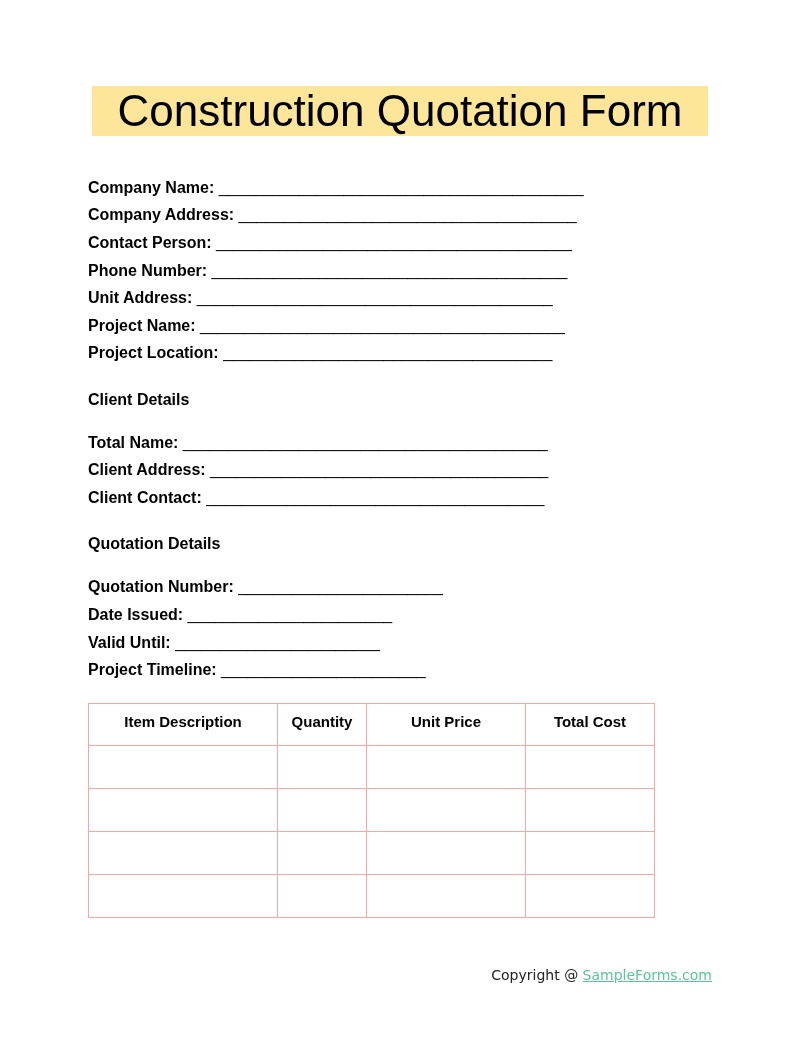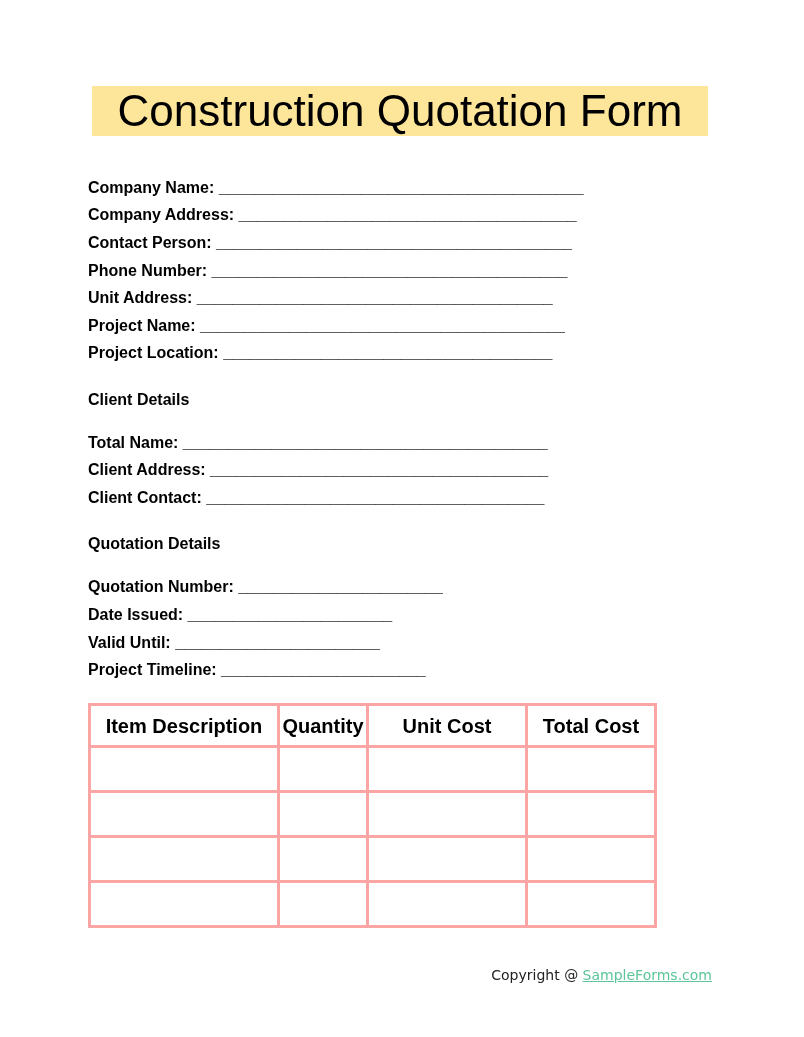--- a/index.html
+++ b/index.html
@@ -1,23 +1,23 @@
 <!DOCTYPE html>
 <html><head>
 <meta charset="utf-8">
 <style>
   html, body { margin:0; padding:0; background:#ffffff; }
   body { width:804px; height:1037px; position:relative; font-family:"Liberation Sans", sans-serif; color:#000; overflow:hidden; }
   .title { position:absolute; left:92px; top:86px; width:616px; height:50px; background:#fde59a; }
   .title span { display:block; text-align:center; font-weight:normal; font-size:44px; line-height:50px; letter-spacing:0px; }
   .field { position:absolute; left:88px; font-weight:bold; font-size:16px; line-height:20px; white-space:nowrap; }
-  .field .line { font-weight:bold;margin-top:44px; }
+  .field .line { font-weight:normal;margin-top:44px; }
   .section { position:absolute; left:88px; font-weight:bold; font-size:16px; line-height:20px; }
   table { position:absolute; left:88px; top:703px; border-collapse:collapse; }
-  td, th { border:3px solid #fca5a5; padding:0; font-size:20px; }
+  td, th { border:1px solid #fca5a5; padding:0; font-size:15px; }
   th { height:42px; vertical-align:top; padding-top:9px; box-sizing:border-box; font-weight:bold; text-align:center; }
   td { height:42px; }
   .footer { position:absolute; right:92px; top:967px; font-family:"DejaVu Sans", sans-serif; font-size:14px; color:#222; }
   .footer a { color:#5cc59a; font-weight:normal; text-decoration:underline; }
 </style>
 </head>
 <body>
 
 <div class="title">
   <span>Construction Quotation Form</span>
@@ -42,21 +42,21 @@
 <div class="field" style="top:577px"><span>Quotation Number:</span> <span class="line">_______________________</span></div>
 <div class="field" style="top:605px"><span>Date Issued:</span> <span class="line">_______________________</span></div>
 <div class="field" style="top:633px"><span>Valid Until:</span> <span class="line">_______________________</span></div>
 <div class="field" style="top:660px"><span>Project Timeline:</span> <span class="line">_______________________</span></div>
 
 <table>
   <tbody>
       <tr>
     <th style="width:189px">Item Description</th>
     <th style="width:89px">Quantity</th>
-    <th style="width:159px">Unit Cost</th>
+    <th style="width:159px">Unit Price</th>
     <th style="width:129px">Total Cost</th>
   </tr>
   <tr>
     <td></td>
         <td></td>
         <td></td>
         <td></td>
   </tr>
   <tr>
     <td></td>

